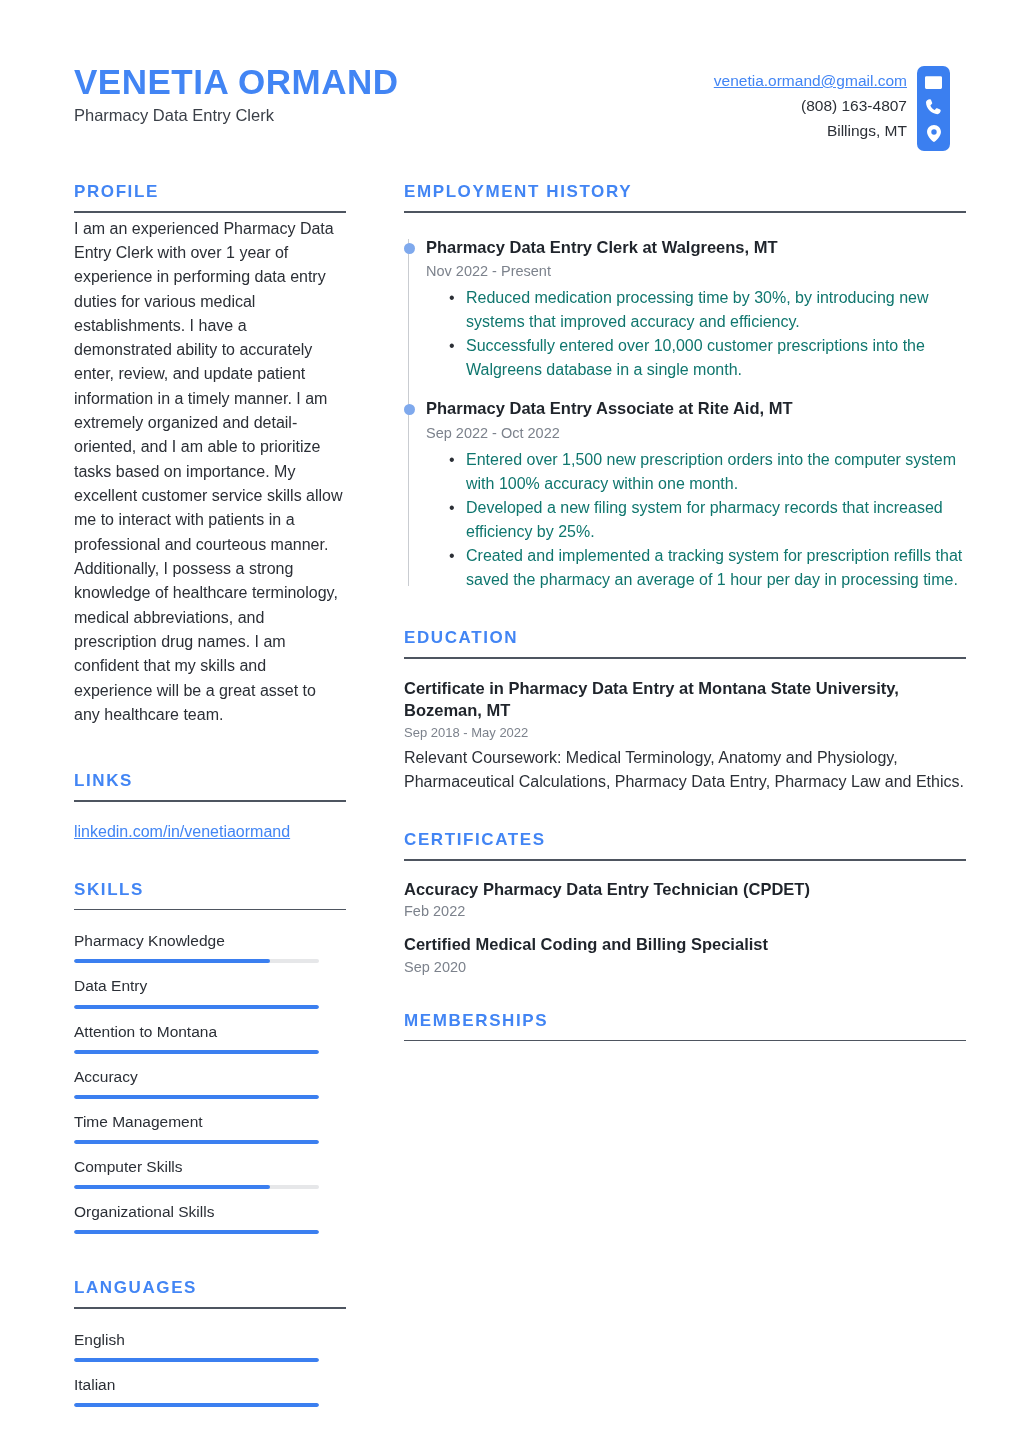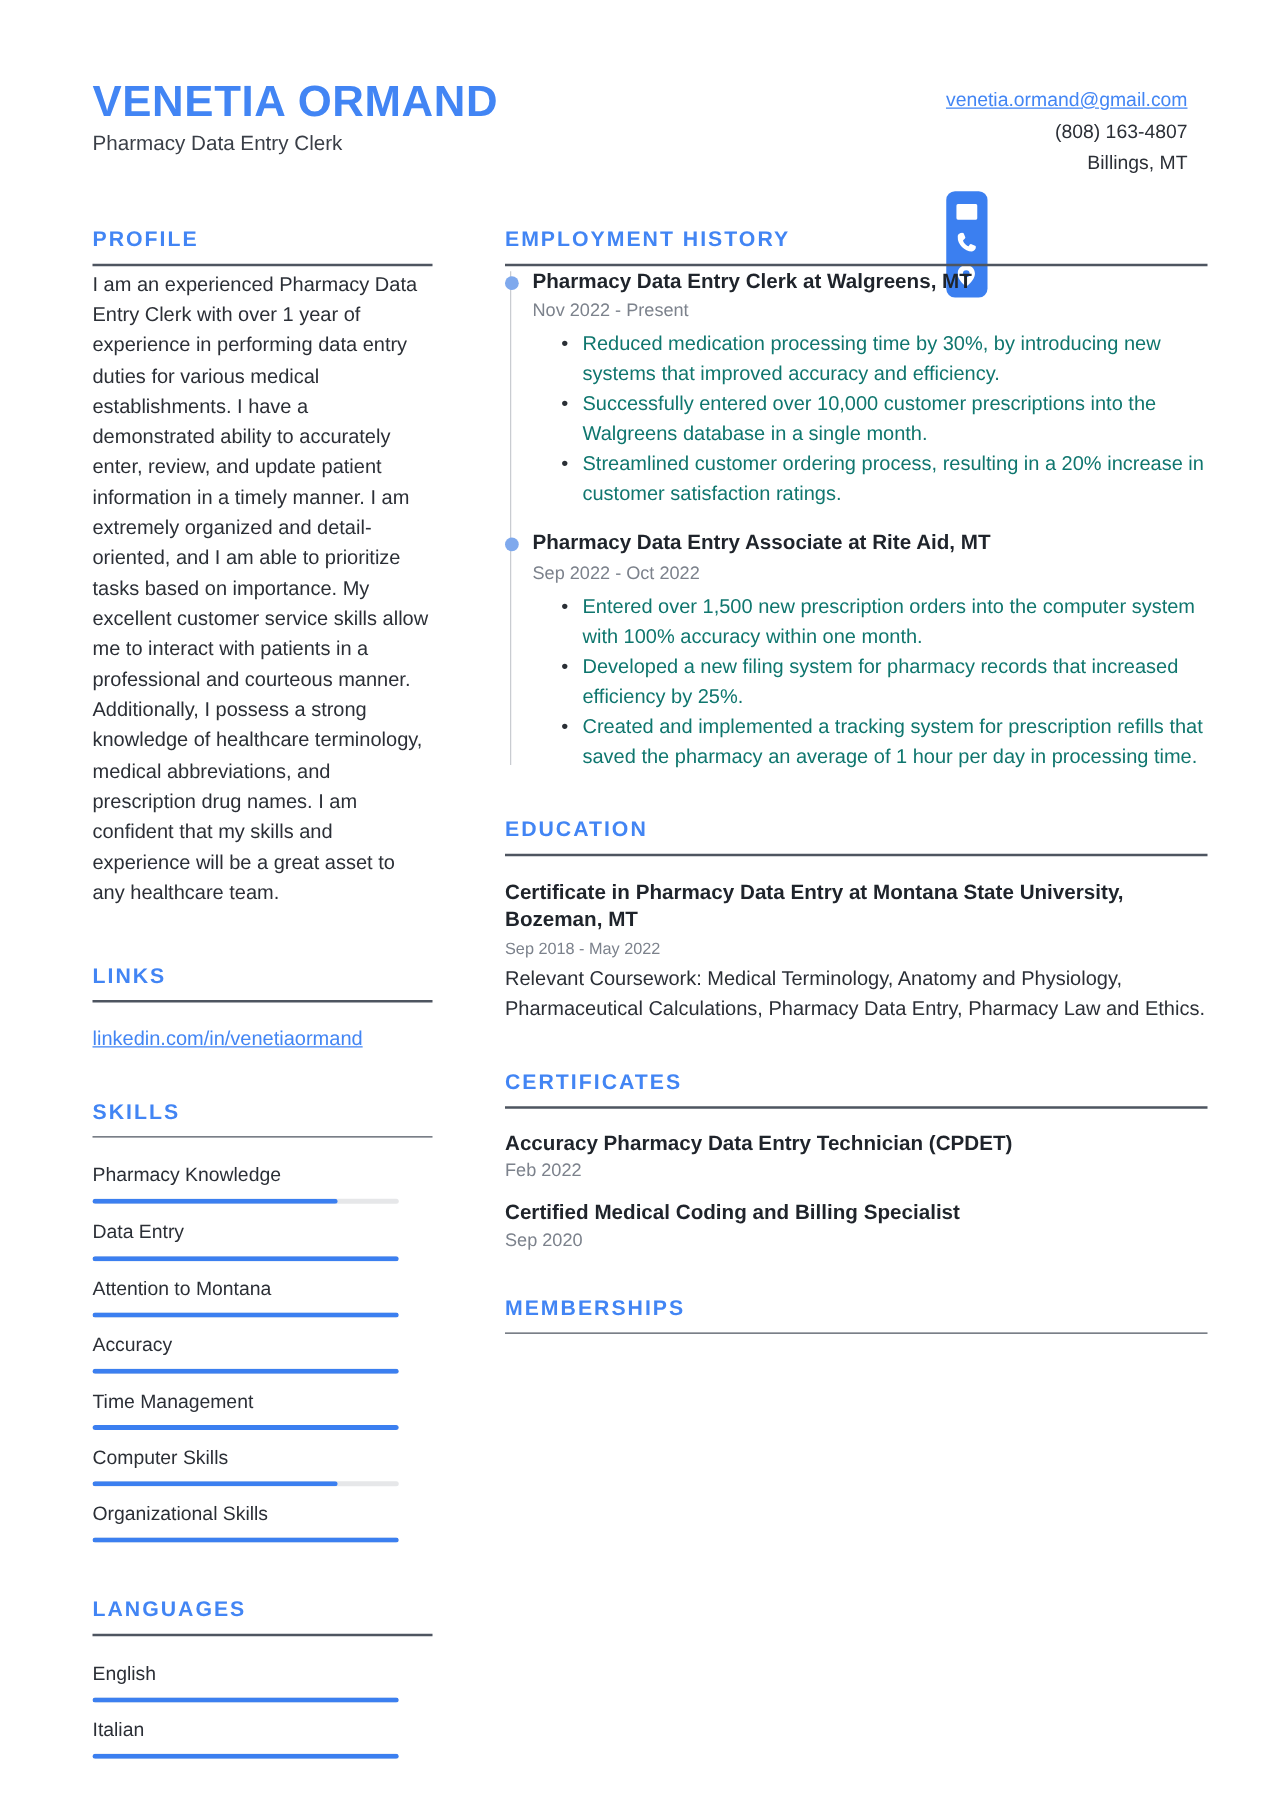--- a/index.html
+++ b/index.html
@@ -44,21 +44,20 @@
     color: #3a3f47;
     margin-top: 5px;
     font-weight: 400;
   }
 
   .contact-wrap {
     display: flex;
     align-items: flex-start;
     gap: 10px;
     padding-top: 8px;
-    flex-direction: column;
   }
   .contact-lines {
     text-align: right;
     font-size: 15.5px;
     color: #2b2f36;
     line-height: 1.62;
     padding-top: 2px;
   }
   .contact-email {
     color: #4285f4;
@@ -144,21 +143,21 @@
     background: #3b7ff0;
     border-radius: 2px;
   }
 
   .gap-lg { height: 44px; }
   .gap-md { height: 36px; }
 
   
   .timeline {
     position: relative;
-    margin-top: 2px;
+    margin-top: 24px;
     padding-left: 22px;
   }
   .timeline::before {
     content: "";
     position: absolute;
     left: 4px;
     top: 2px;
     bottom: 6px;
     width: 1.4px;
     background: #c9ccd1;
@@ -391,21 +390,20 @@
         <div class="sec-rule"></div>
         <div class="timeline">
 
           <div class="job">
             <span class="job-dot"></span>
             <div class="job-role">Pharmacy Data Entry Clerk at Walgreens, MT</div>
             <div class="job-dates">Nov 2022 - Present</div>
             <ul class="bullets">
               <li>Reduced medication processing time by 30%, by introducing new systems that improved accuracy and efficiency.</li>
               <li>Successfully entered over 10,000 customer prescriptions into the Walgreens database in a single month.</li>
-              <li>Streamlined customer ordering process, resulting in a 20% increase in customer satisfaction ratings.</li>
             </ul>
           </div>
 
           <div class="job">
             <span class="job-dot"></span>
             <div class="job-role">Pharmacy Data Entry Associate at Rite Aid, MT</div>
             <div class="job-dates">Sep 2022 - Oct 2022</div>
             <ul class="bullets">
               <li>Entered over 1,500 new prescription orders into the computer system with 100% accuracy within one month.</li>
               <li>Developed a new filing system for pharmacy records that increased efficiency by 25%.</li>

